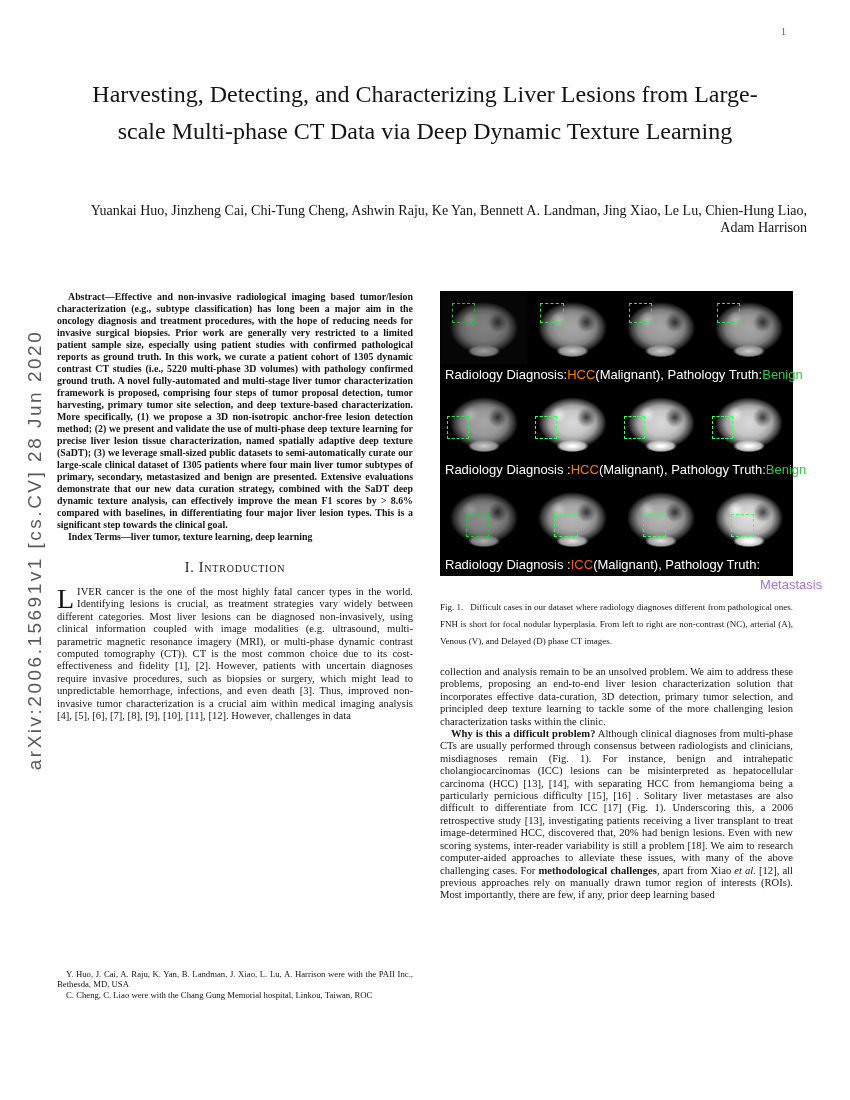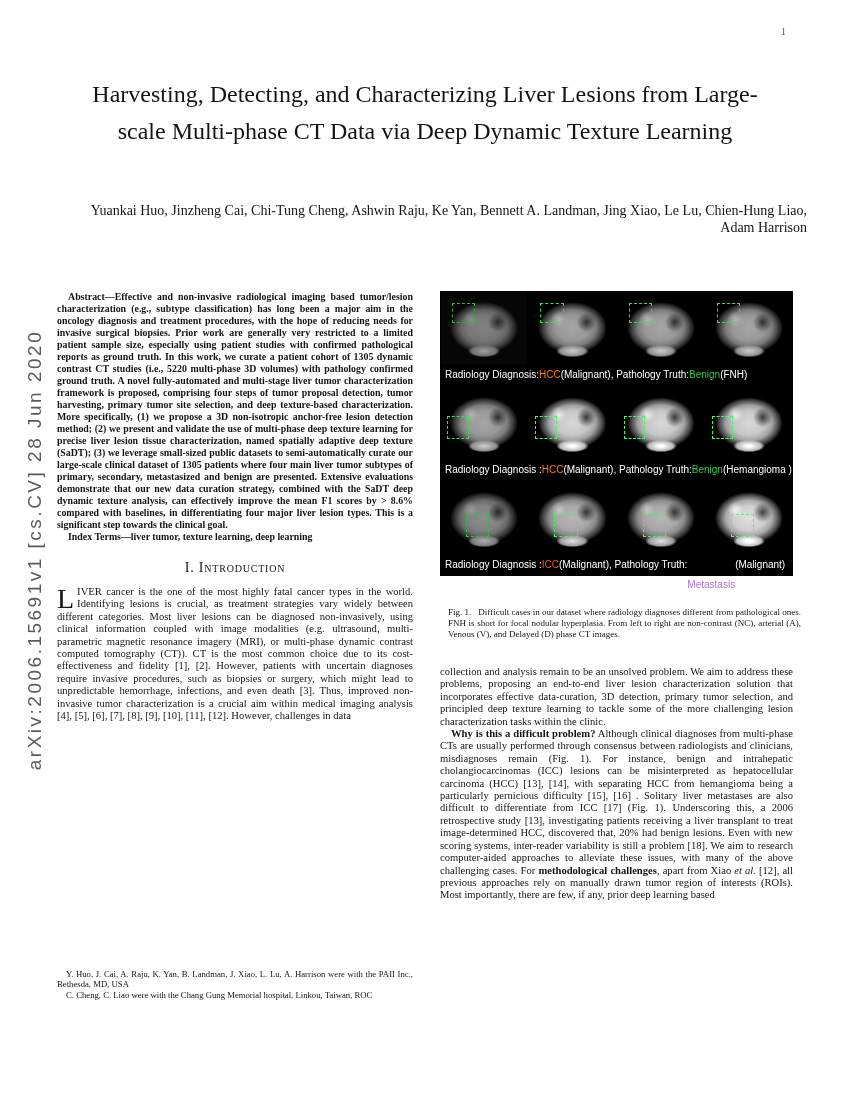--- a/index.html
+++ b/index.html
@@ -61,26 +61,26 @@
   .row-2 .ct-img.nc { filter: brightness(1.0); }
   .row-3 .ct-img { filter: brightness(1.1); }
   .row-3 .ct-img.nc { filter: brightness(0.85); }
   .row-3 .ct-img:last-child { filter: brightness(1.35); }
   .ann-box { position: absolute; border: 1px dashed #2ee64a; }
   .row-1 .ann-box { left: 13%; top: 15%; width: 27%; height: 28%; }
   .row-2 .ann-box { left: 7%;  top: 40%; width: 25%; height: 32%; }
   .row-3 .ann-box { left: 29%; top: 44%; width: 27%; height: 32%; }
   .fig-label {
     height: 21px; display: flex; align-items: center; padding: 0 4px;
-    font-family: "Liberation Sans", sans-serif; font-size: 10px;
+    font-family: "Liberation Sans", sans-serif; font-size: 13px;
     color: #ffffff; background: #000; white-space: nowrap;
   }
   .fig-caption {
-    position: absolute; left: 440px; top: 599px; width: 353px; margin: 8px;
-    font-size: 9px; line-height: 11px; text-align: justify; color: #141414;
+    position: absolute; left: 440px; top: 599px; width: 353px; margin: 0;
+    font-size: 9px; line-height: 17px; text-align: justify; color: #141414;
   }
   .fig-cap-label { margin-right: 7px; }
 </style>
 </head>
 <body>
 
 <div class="page">
 
   <div class="page-number">1</div>
   <div class="arxiv-stamp">arXiv:2006.15691v1  [cs.CV]  28 Jun 2020</div>

